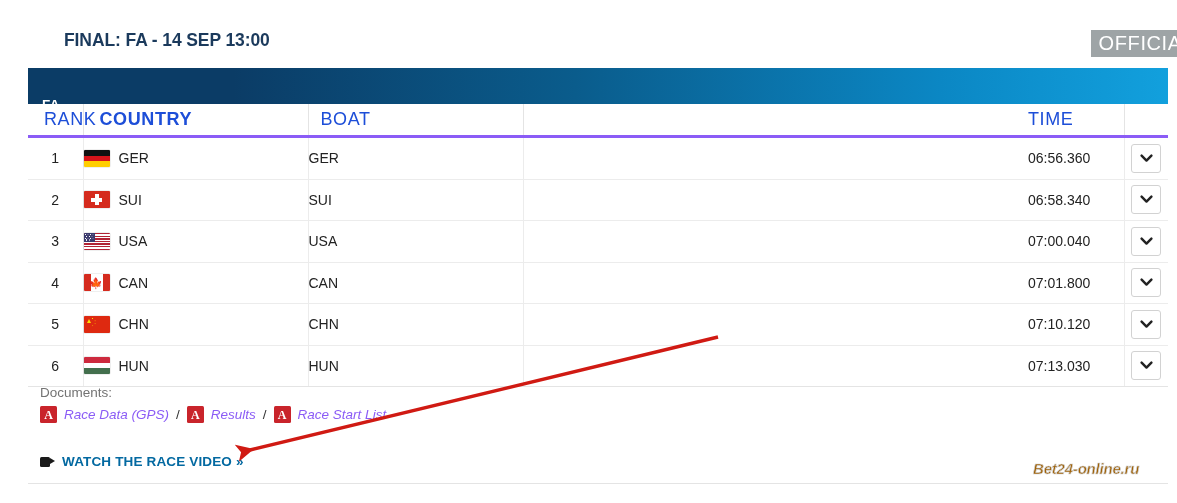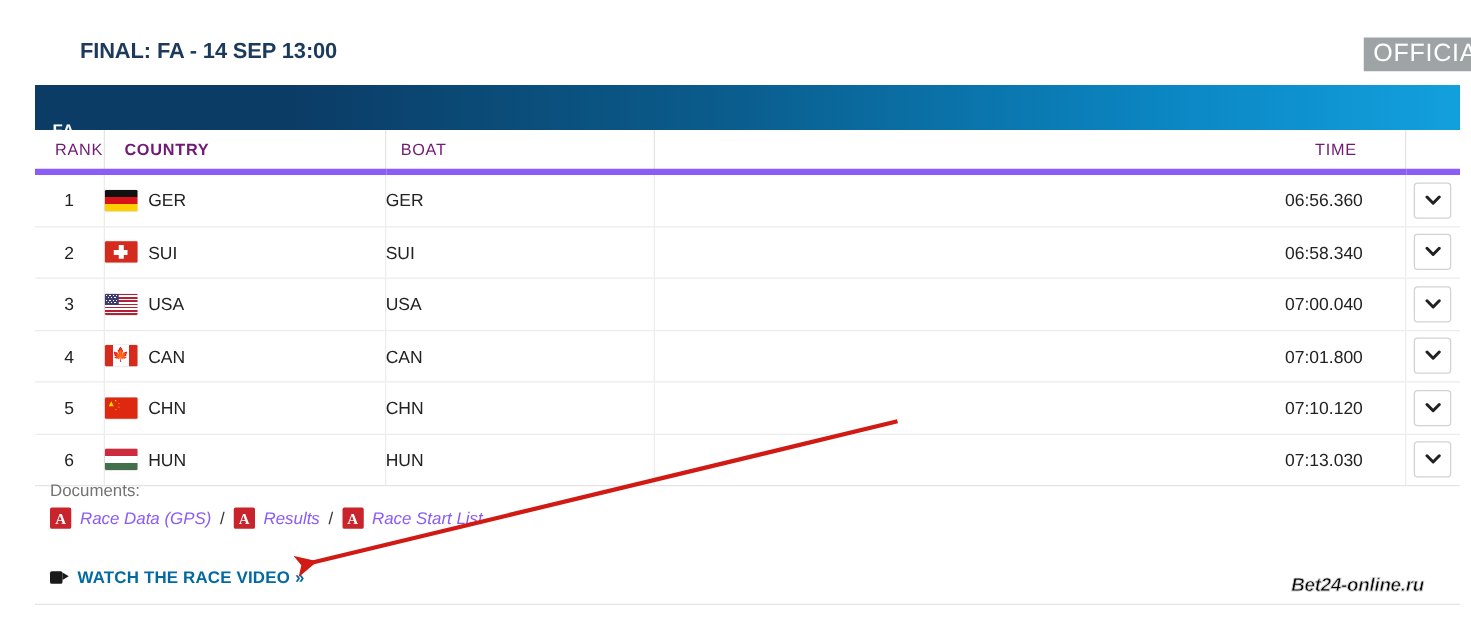--- a/index.html
+++ b/index.html
@@ -95,32 +95,32 @@
   }
   .col-rank { width: 55px; }
   .col-country { width: 225px; }
   .col-boat { width: 215px; }
   .col-spacer { width: 505px; }
   .col-time { width: 96px; }
   .col-action { width: 44px; }
 
   .head-row th {
     height: 31px;
-    font-size: 13px;
+    font-size: 18px;
     font-weight: normal;
-    color: #701a75;
+    color: #1d4ed8;
     letter-spacing: 0.6px;
     text-align: left;
-    border-bottom: 5px solid #8b5cf6;
+    border-bottom: 3px solid #8b5cf6;
   }
   .head-row th.th-rank { padding-left: 16px; border-right: 1px solid #e4e4e4; }
   .head-row th.th-country { padding-left: 16px; font-weight: bold; }
   .head-row th.th-boat { padding-left: 12px; border-left: 1px solid #e4e4e4; }
   .head-row th.th-spacer { border-left: 1px solid #e4e4e4; }
-  .head-row th.th-time { text-align: center; padding-right: 14px; }
+  .head-row th.th-time { text-align: left; padding-right: 14px; }
   .head-row th.th-action { border-left: 1px solid #e4e4e4; }
 
   .data-row td {
     height: 40.5px;
     font-size: 14px;
     color: #222222;
     border-bottom: 1px solid #ececec;
   }
   .data-row:last-child td { border-bottom: 1px solid #e4e4e4; }
 
@@ -347,21 +347,21 @@
   }
 
   
   .watermark {
     position: absolute;
     left: 1033px;
     top: 460px;
     font-size: 15px;
     font-weight: bold;
     font-style: italic;
-    color: #000000;
+    color: #a16207;
     letter-spacing: -0.2px;
     -webkit-text-stroke: 0.7px #d2d2d2;
     white-space: nowrap;
     user-select: none;
   }
 
   
   .annotation-arrow {
     position: absolute;
     left: 0; top: 0;

